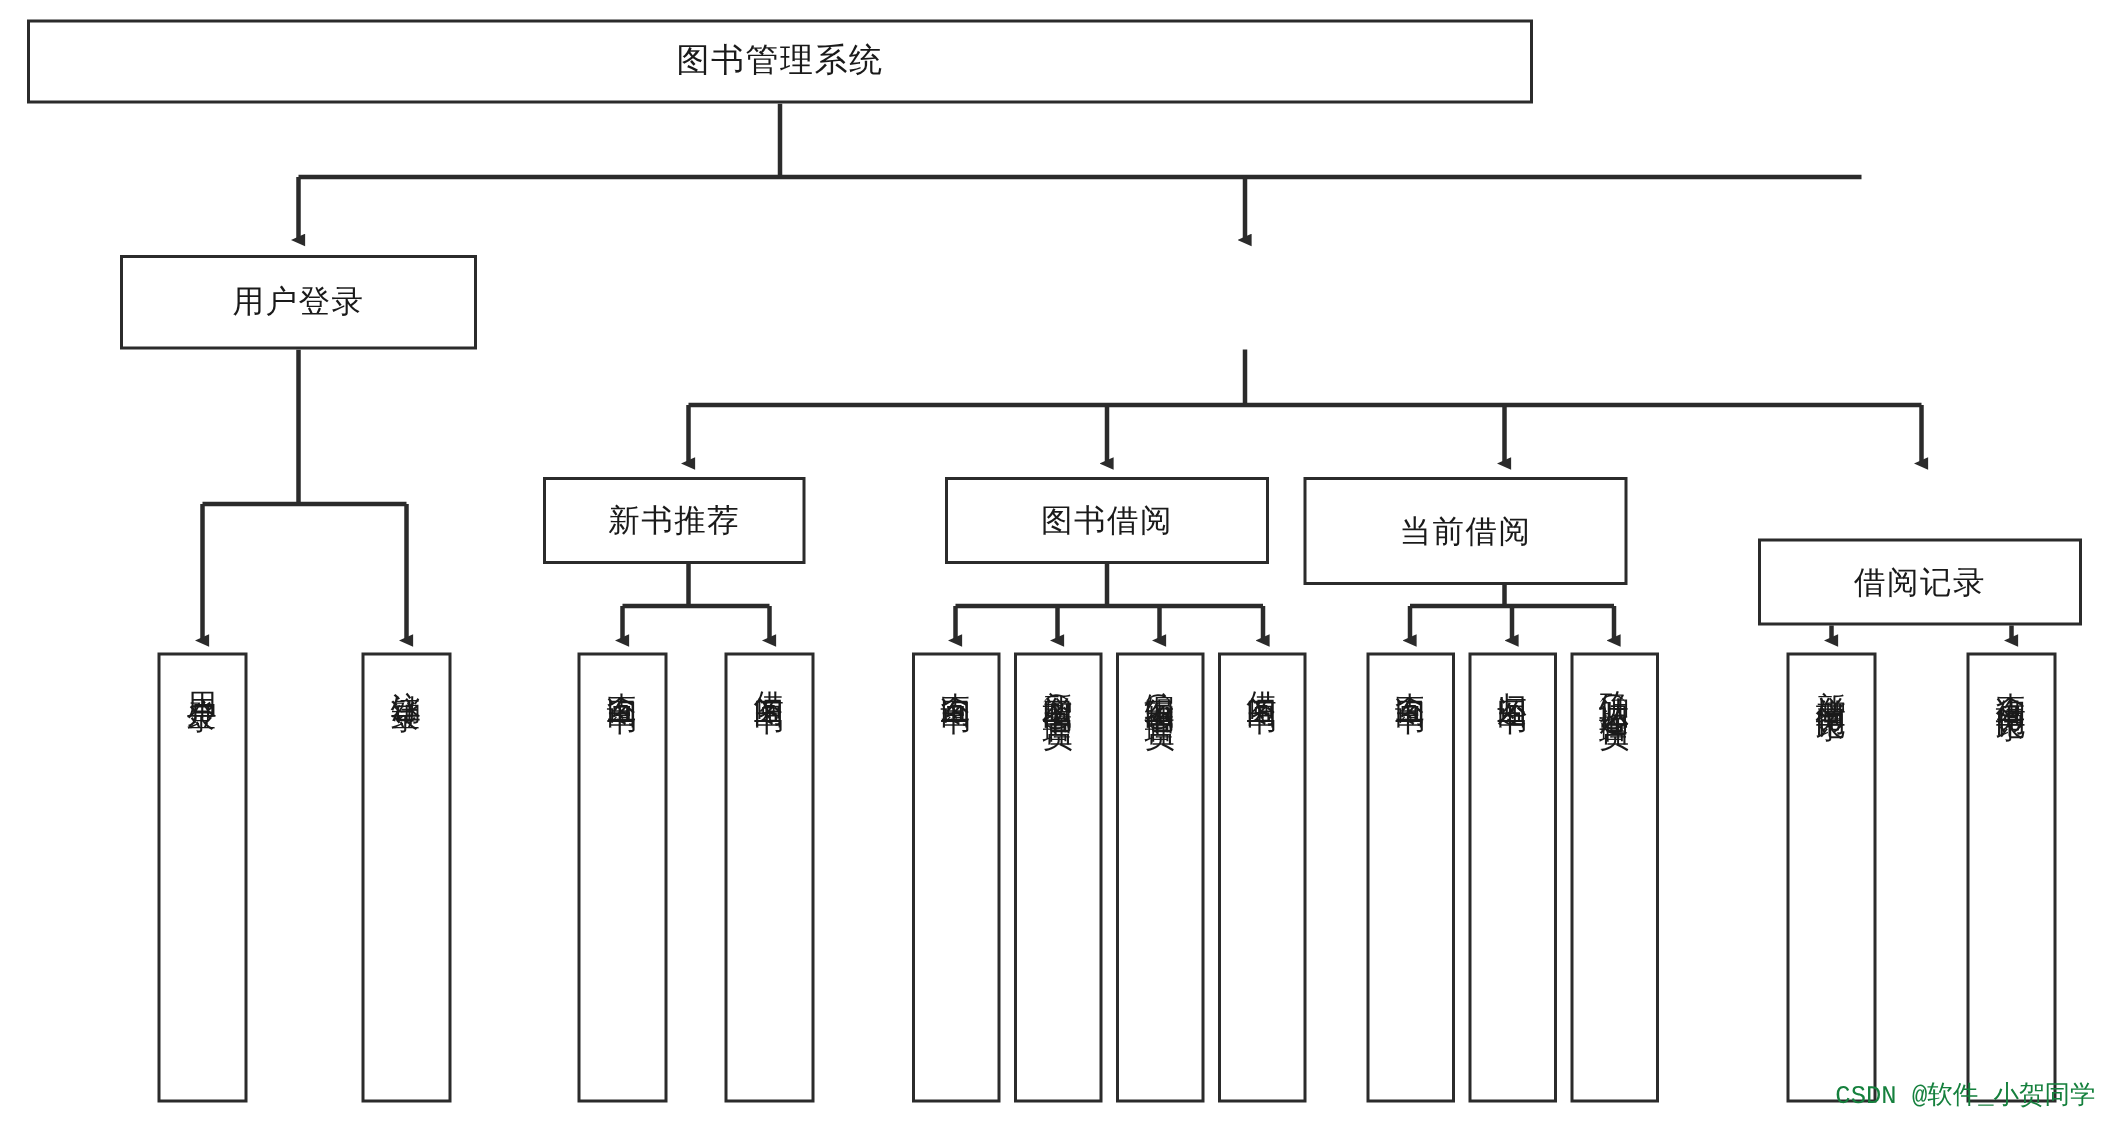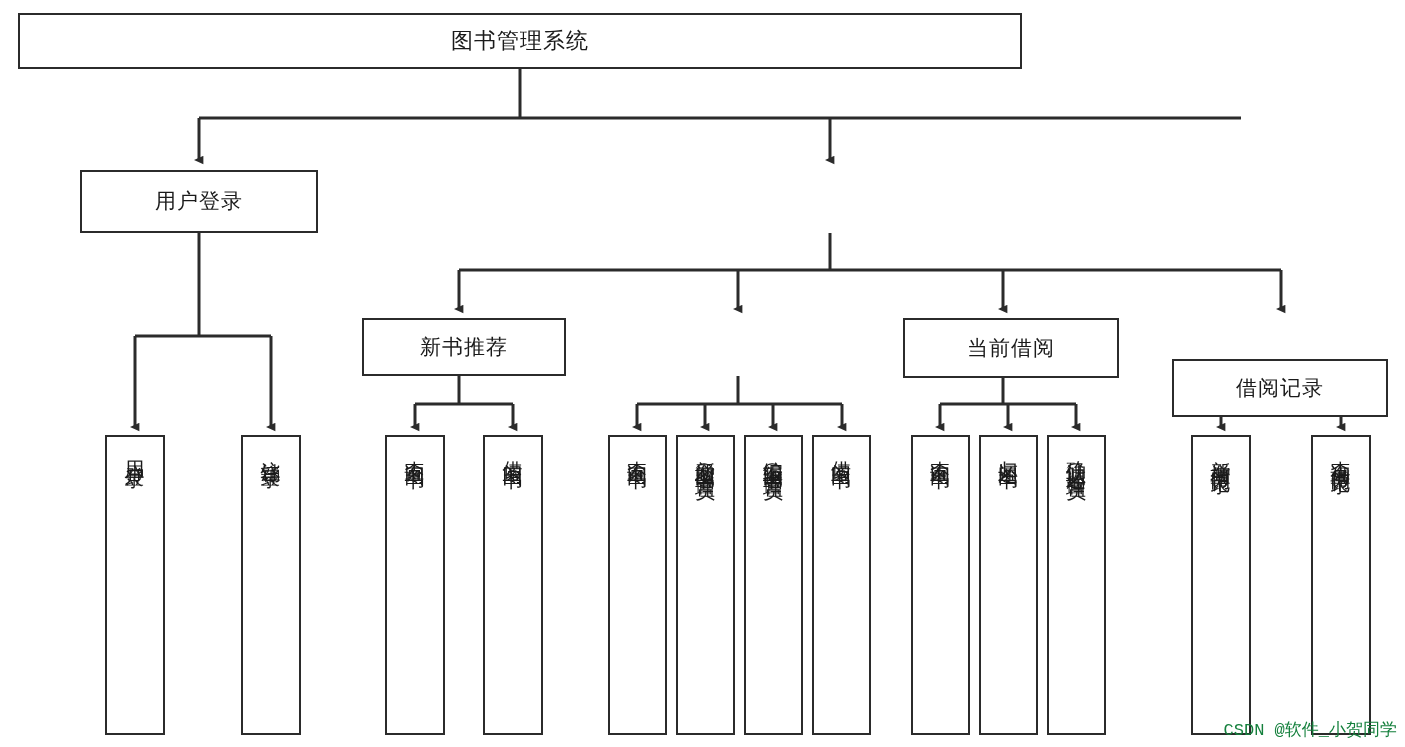--- a/index.html
+++ b/index.html
@@ -132,24 +132,27 @@
   </svg>
 
   <div class="node horiz root" style="left:18px; top:13px; width:1004px; height:56px;">
     <span class="node-label">图书管理系统</span>
   </div>
 
   <div class="node horiz" style="left:80px; top:170px; width:238px; height:63px;">
     <span class="node-label">用户登录</span>
   </div>
 
-  <div class="node horiz" style="left:362px; top:318px; width:204px; height:58px;">
+  <div class="node horiz" style="left:362px; top:318px; width:175px; height:58px;">
     <span class="node-label">新书推荐</span>
   </div>
-  <div class="node horiz" style="left:903px; top:318px; width:216px; height:60px;">
+  <div class="node horiz" style="left:630px; top:318px; width:216px; height:58px;">
+    <span class="node-label">图书借阅</span>
+  </div>
+  <div class="node horiz" style="left:869px; top:318px; width:216px; height:72px;">
     <span class="node-label">当前借阅</span>
   </div>
   <div class="node horiz" style="left:1172px; top:318px; width:216px; height:58px;margin-top:41px;">
     <span class="node-label">借阅记录</span>
   </div>
 
   <div class="node vert" style="left:105px; top:435px; width:60px; height:300px;">
     <span class="node-label">用户登录</span>
   </div>
   <div class="node vert" style="left:241px; top:435px; width:60px; height:300px;">

